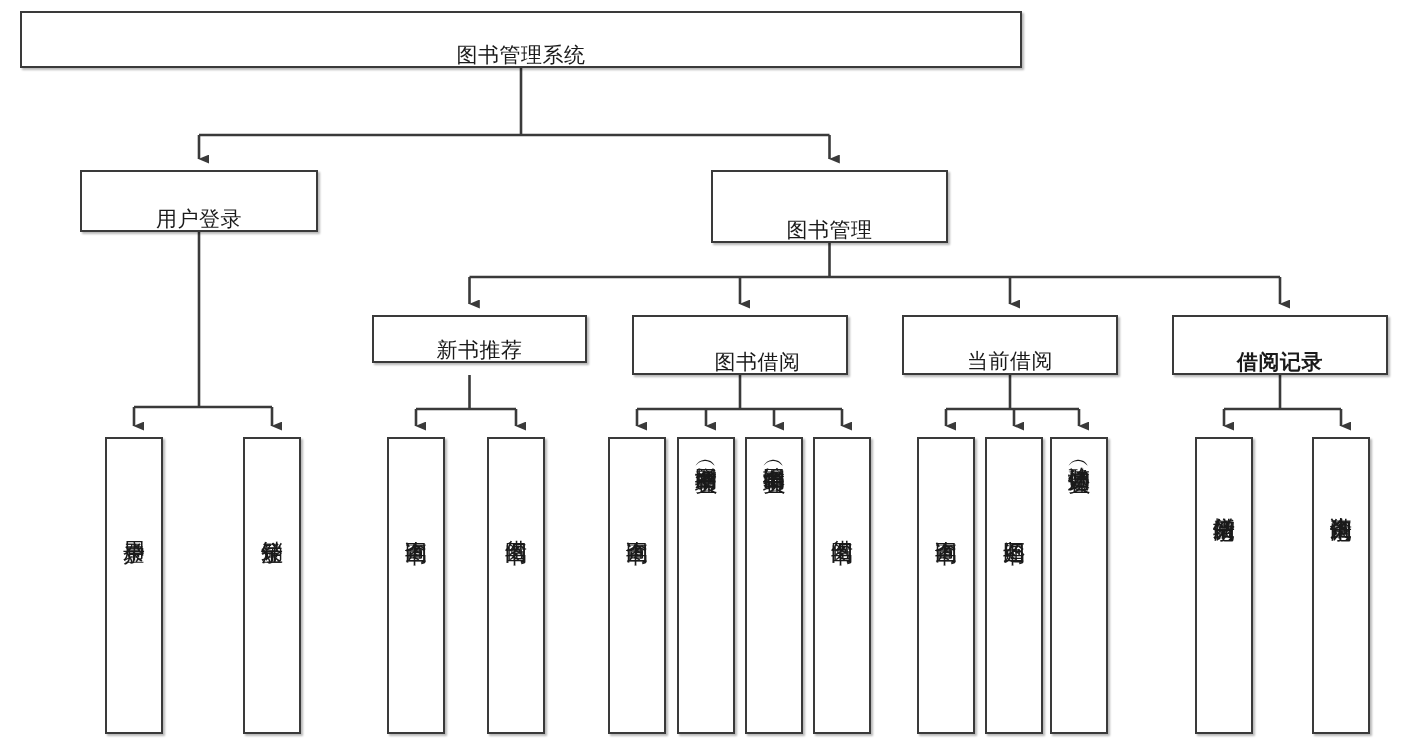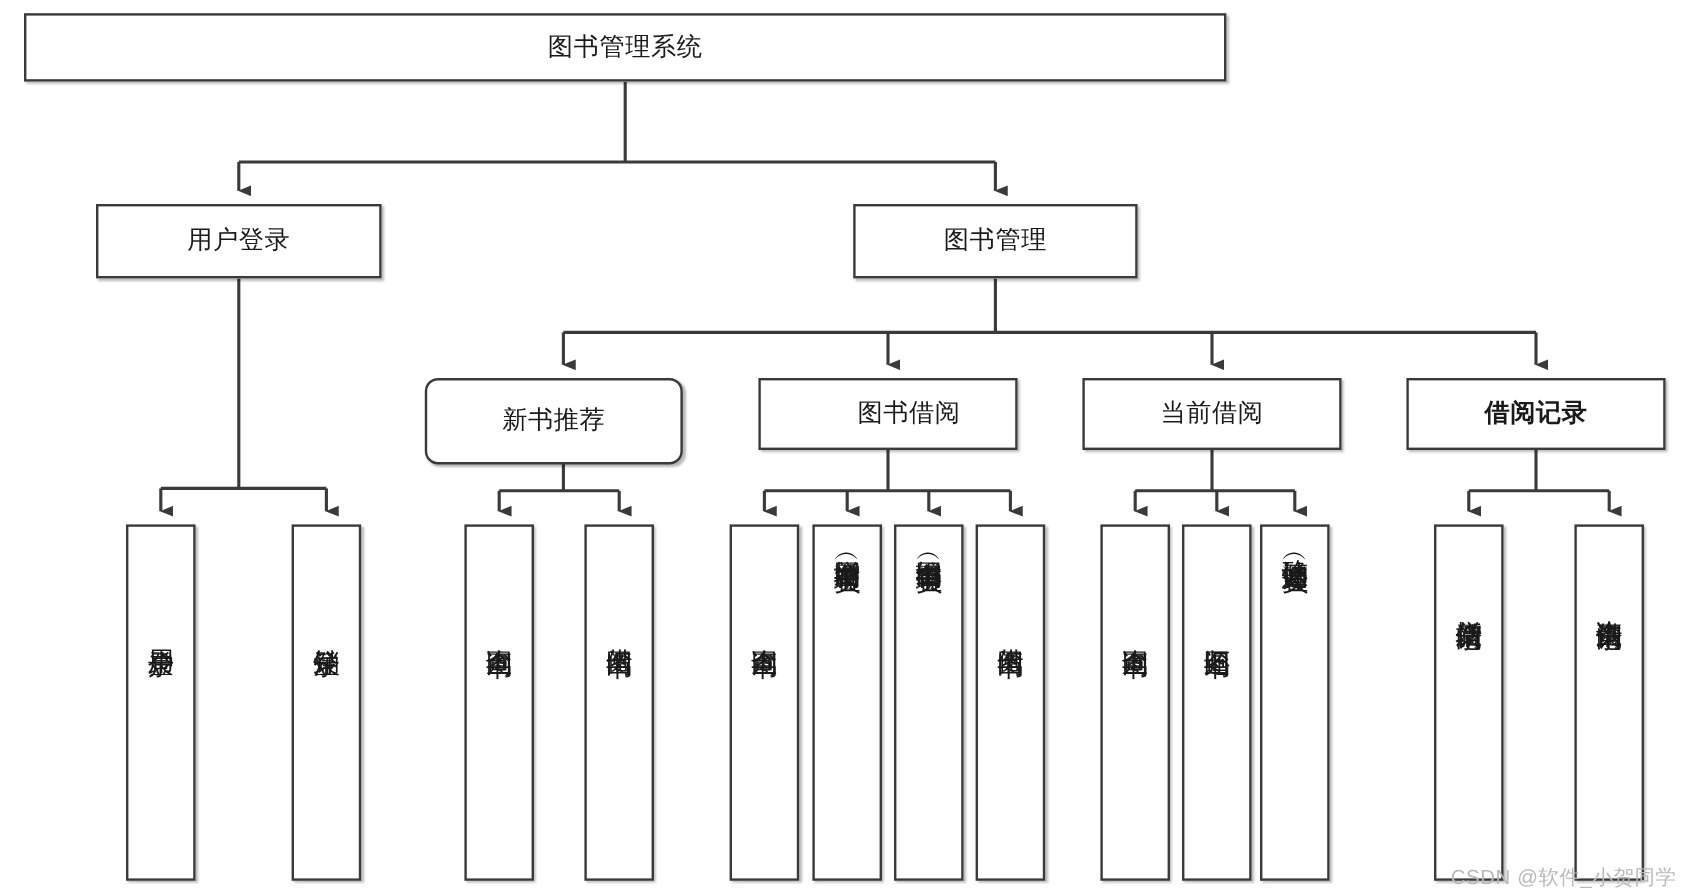--- a/index.html
+++ b/index.html
@@ -25,21 +25,21 @@
     height: 747px;
     pointer-events: none;
   }
   .node {
     position: absolute;
     box-sizing: border-box;
     background: #ffffff;
     border: 2px solid #3a3a3a;
     box-shadow: 2px 2px 2px rgba(0,0,0,0.28);
     display: flex;
-    align-items: center;
+    align-items: flex-end;
     justify-content: center;
     color: #1a1a1a;
   }
   .node.level1 { border-width: 2px; }
   .node-label {
     font-size: 21px;
     line-height: 1.1;
     white-space: nowrap;
     letter-spacing: 0.5px;
   }
@@ -124,24 +124,24 @@
       </g>
   </svg>
 
   <div id="node-layer">
       <div class="node level1" style="left: 20px; top: 11px; width: 1002px; height: 57px;">
         <span class="node-label">图书管理系统</span>
       </div>
       <div class="node level2" style="left: 80px; top: 170px; width: 238px; height: 62px;">
         <span class="node-label">用户登录</span>
       </div>
-      <div class="node level2" style="left: 711px; top: 170px; width: 237px; height: 62px;">
+      <div class="node level2" style="left: 711px; top: 170px; width: 237px; height: 73px;">
         <span class="node-label">图书管理</span>
       </div>
-      <div class="node level3" style="left: 354px; top: 315px; width: 215px; height: 72px; border-radius: 11px;">
+      <div class="node level3" style="left: 372px; top: 315px; width: 215px; height: 48px;">
         <span class="node-label">新书推荐</span>
       </div>
       <div class="node level3" style="left: 632px; top: 315px; width: 216px; height: 60px; padding-left: 35px;">
         <span class="node-label">图书借阅</span>
       </div>
       <div class="node level3" style="left: 902px; top: 315px; width: 216px; height: 60px; font-family: Liberation Serif, serif;">
         <span class="node-label">当前借阅</span>
       </div>
       <div class="node level3" style="left: 1172px; top: 315px; width: 216px; height: 60px; font-weight: bold;">
         <span class="node-label">借阅记录</span>
@@ -180,14 +180,13 @@
         <span class="node-label">确认归还（管理员）</span>
       </div>
       <div class="node leaf midshort" style="left: 1195px; top: 437px; width: 58px; height: 297px;">
         <span class="node-label">新增借阅记录</span>
       </div>
       <div class="node leaf midshort" style="left: 1312px; top: 437px; width: 58px; height: 297px;">
         <span class="node-label">查询借阅记录</span>
       </div>
     </div>
 
-  <div class="watermark">CSDN @软件_小贺同学</div>
 </div>
 
 </body></html>

